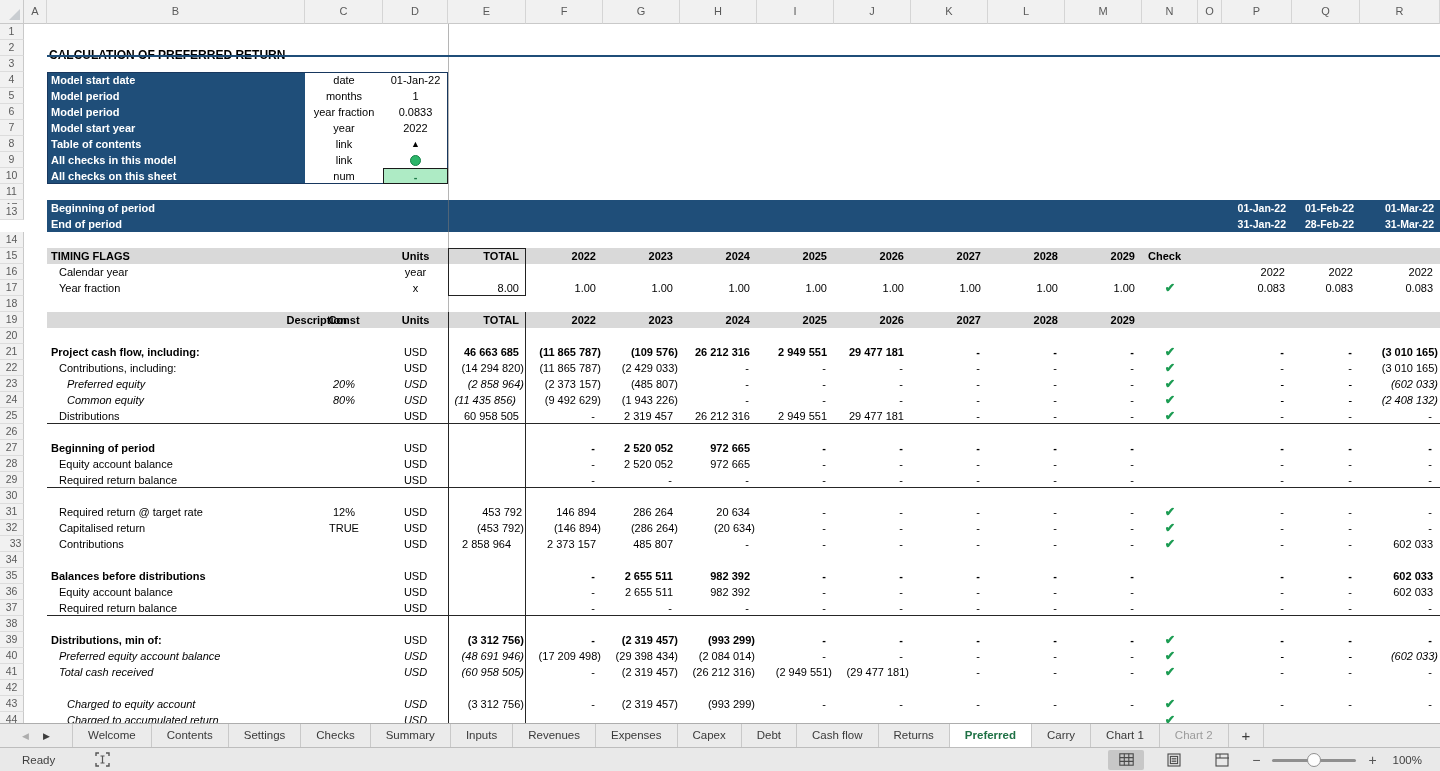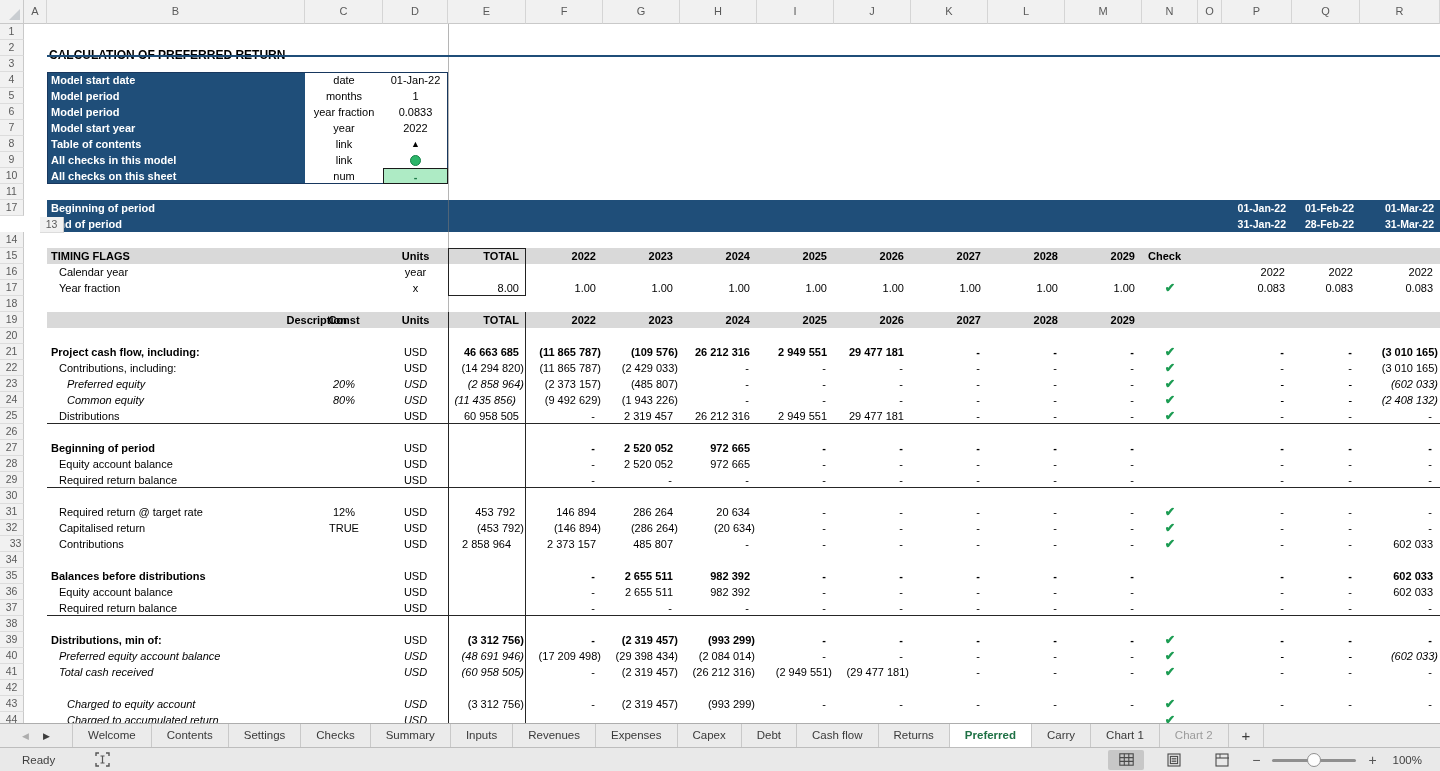--- a/index.html
+++ b/index.html
@@ -97,21 +97,21 @@
       <div class="rowhdr" style="top: 56px;">3</div>
       <div class="rowhdr" style="top: 72px;">4</div>
       <div class="rowhdr" style="top: 88px;">5</div>
       <div class="rowhdr" style="top: 104px;">6</div>
       <div class="rowhdr" style="top: 120px;">7</div>
       <div class="rowhdr" style="top: 136px;">8</div>
       <div class="rowhdr" style="top: 152px;">9</div>
       <div class="rowhdr" style="top: 168px;">10</div>
       <div class="rowhdr" style="top: 184px;">11</div>
       <div class="rowhdr" style="top: 200px;">17</div>
-      <div class="rowhdr" style="top: 217px; margin-left: 40px;">13</div>
+      <div class="rowhdr" style="top: 204px;">13</div>
       <div class="rowhdr" style="top: 232px;">14</div>
       <div class="rowhdr" style="top: 248px;">15</div>
       <div class="rowhdr" style="top: 264px;">16</div>
       <div class="rowhdr" style="top: 280px;">17</div>
       <div class="rowhdr" style="top: 296px;">18</div>
       <div class="rowhdr" style="top: 312px;">19</div>
       <div class="rowhdr" style="top: 328px;">20</div>
       <div class="rowhdr" style="top: 344px;">21</div>
       <div class="rowhdr" style="top: 360px;">22</div>
       <div class="rowhdr" style="top: 376px;">23</div>
@@ -342,21 +342,21 @@
       <div class="cell rgt" style="left: 834px; top: 472px; width: 77px; padding-right: 8px;">-</div>
       <div class="cell rgt" style="left: 911px; top: 472px; width: 77px; padding-right: 8px;">-</div>
       <div class="cell rgt" style="left: 988px; top: 472px; width: 77px; padding-right: 8px;">-</div>
       <div class="cell rgt" style="left: 1065px; top: 472px; width: 77px; padding-right: 8px;">-</div>
       <div class="cell rgt" style="left: 1222px; top: 472px; width: 70px; padding-right: 8px;">-</div>
       <div class="cell rgt" style="left: 1292px; top: 472px; width: 68px; padding-right: 8px;">-</div>
       <div class="cell rgt" style="left: 1360px; top: 472px; width: 80px; padding-right: 8px;">-</div>
       <div class="cell" style="left: 59px; top: 504px; width: 300px;">Required return @ target rate</div>
       <div class="cell ctr" style="left: 305px; top: 504px; width: 78px;">12%</div>
       <div class="cell ctr" style="left: 383px; top: 504px; width: 65px;">USD</div>
-      <div class="cell rgt" style="left: 448px; top: 504px; width: 78px; padding-right: 11px;">453 792</div>
+      <div class="cell rgt" style="left: 448px; top: 504px; width: 78px; padding-right: 4px;">453 792</div>
       <div class="cell rgt" style="left: 526px; top: 504px; width: 77px; padding-right: 7px;">146 894</div>
       <div class="cell rgt" style="left: 603px; top: 504px; width: 77px; padding-right: 7px;">286 264</div>
       <div class="cell rgt" style="left: 680px; top: 504px; width: 77px; padding-right: 7px;">20 634</div>
       <div class="cell rgt" style="left: 757px; top: 504px; width: 77px; padding-right: 8px;">-</div>
       <div class="cell rgt" style="left: 834px; top: 504px; width: 77px; padding-right: 8px;">-</div>
       <div class="cell rgt" style="left: 911px; top: 504px; width: 77px; padding-right: 8px;">-</div>
       <div class="cell rgt" style="left: 988px; top: 504px; width: 77px; padding-right: 8px;">-</div>
       <div class="cell rgt" style="left: 1065px; top: 504px; width: 77px; padding-right: 8px;">-</div>
       <div class="cell check" style="left: 1142px; top: 504px; width: 56px;">✔</div>
       <div class="cell rgt" style="left: 1222px; top: 504px; width: 70px; padding-right: 8px;">-</div>

